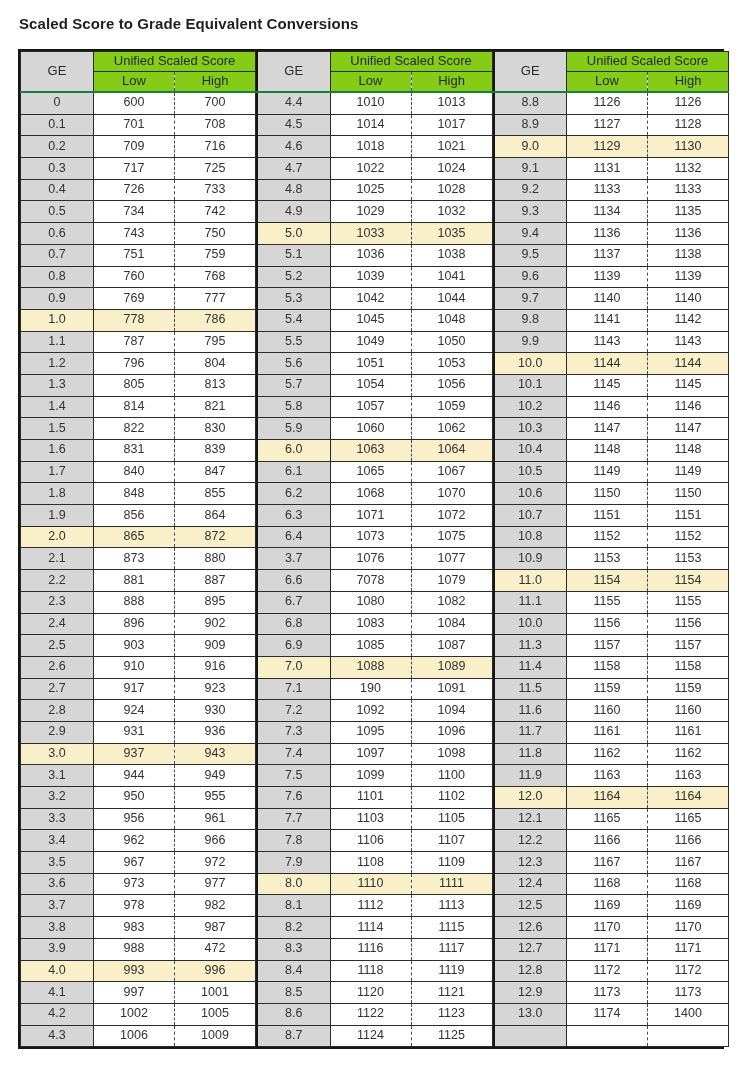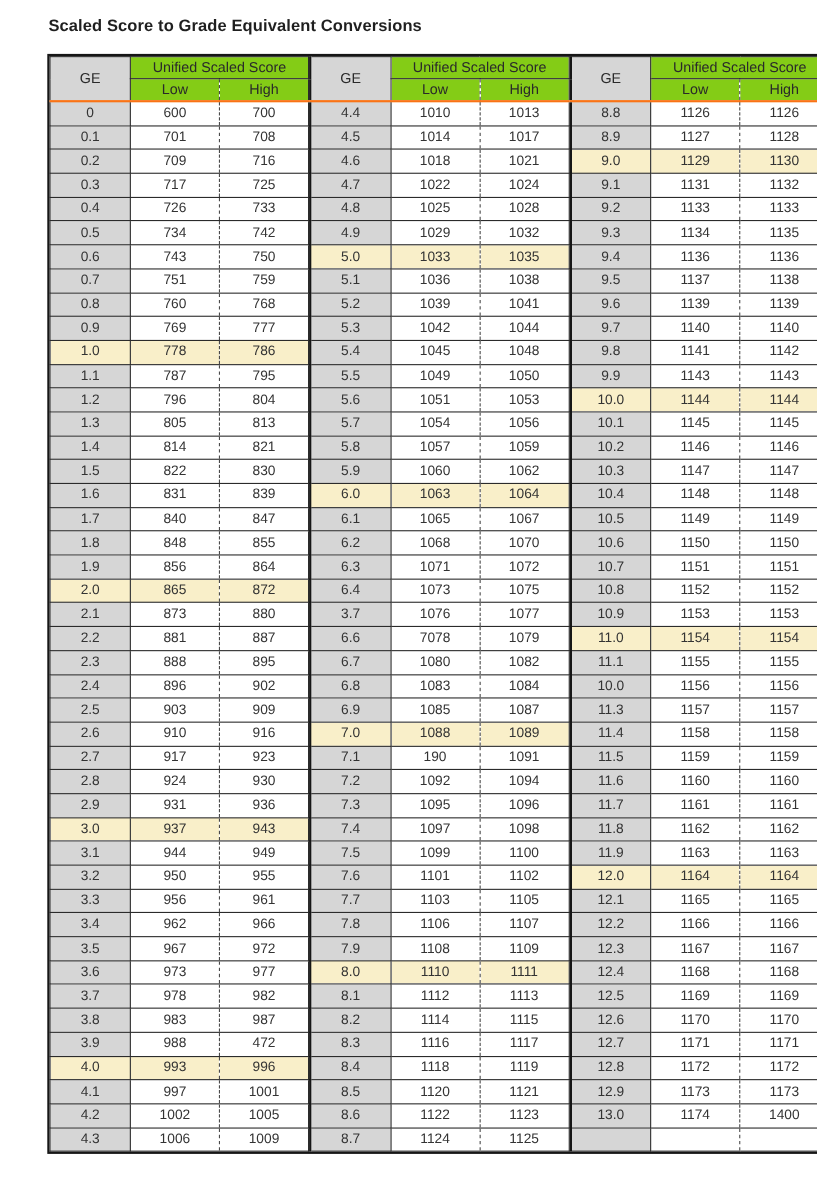--- a/index.html
+++ b/index.html
@@ -9,21 +9,20 @@
     width: 743px;
     height: 1074px;
     font-family: "Liberation Sans", sans-serif;
     overflow: hidden;
   }
   .page {
     width: 743px;
     height: 947px;
     background: #ffffff;
     box-sizing: border-box;
-    padding-left: 25px;
   }
   .title {
     font-size: 15px;
     font-weight: bold;
     color: #1f1f1f;
     padding: 15px 0 0 19px;
     letter-spacing: 0.1px;
   }
   .table-wrap {
     display: flex;
@@ -60,21 +59,21 @@
     font-weight: normal;
     font-size: 13px;
     height: 19px;
     background: #84cc16;
     color: #2a2a2a;
   }
   thead th.ge-head {
     background: #d6d6d6;
   }
   thead {
-    border-bottom: 2px solid #f97316;
+    border-bottom: 2px solid #15803d;
   }
   tbody td {
     height: 20.7px;
     background: #ffffff;
   }
   tbody td.ge {
     background: #d6d6d6;
   }
   td.low, th.low-head  { border-right: 1px dashed #4a4a4a; }
   td.high, th.high-head { border-left: 1px dashed #4a4a4a; }

